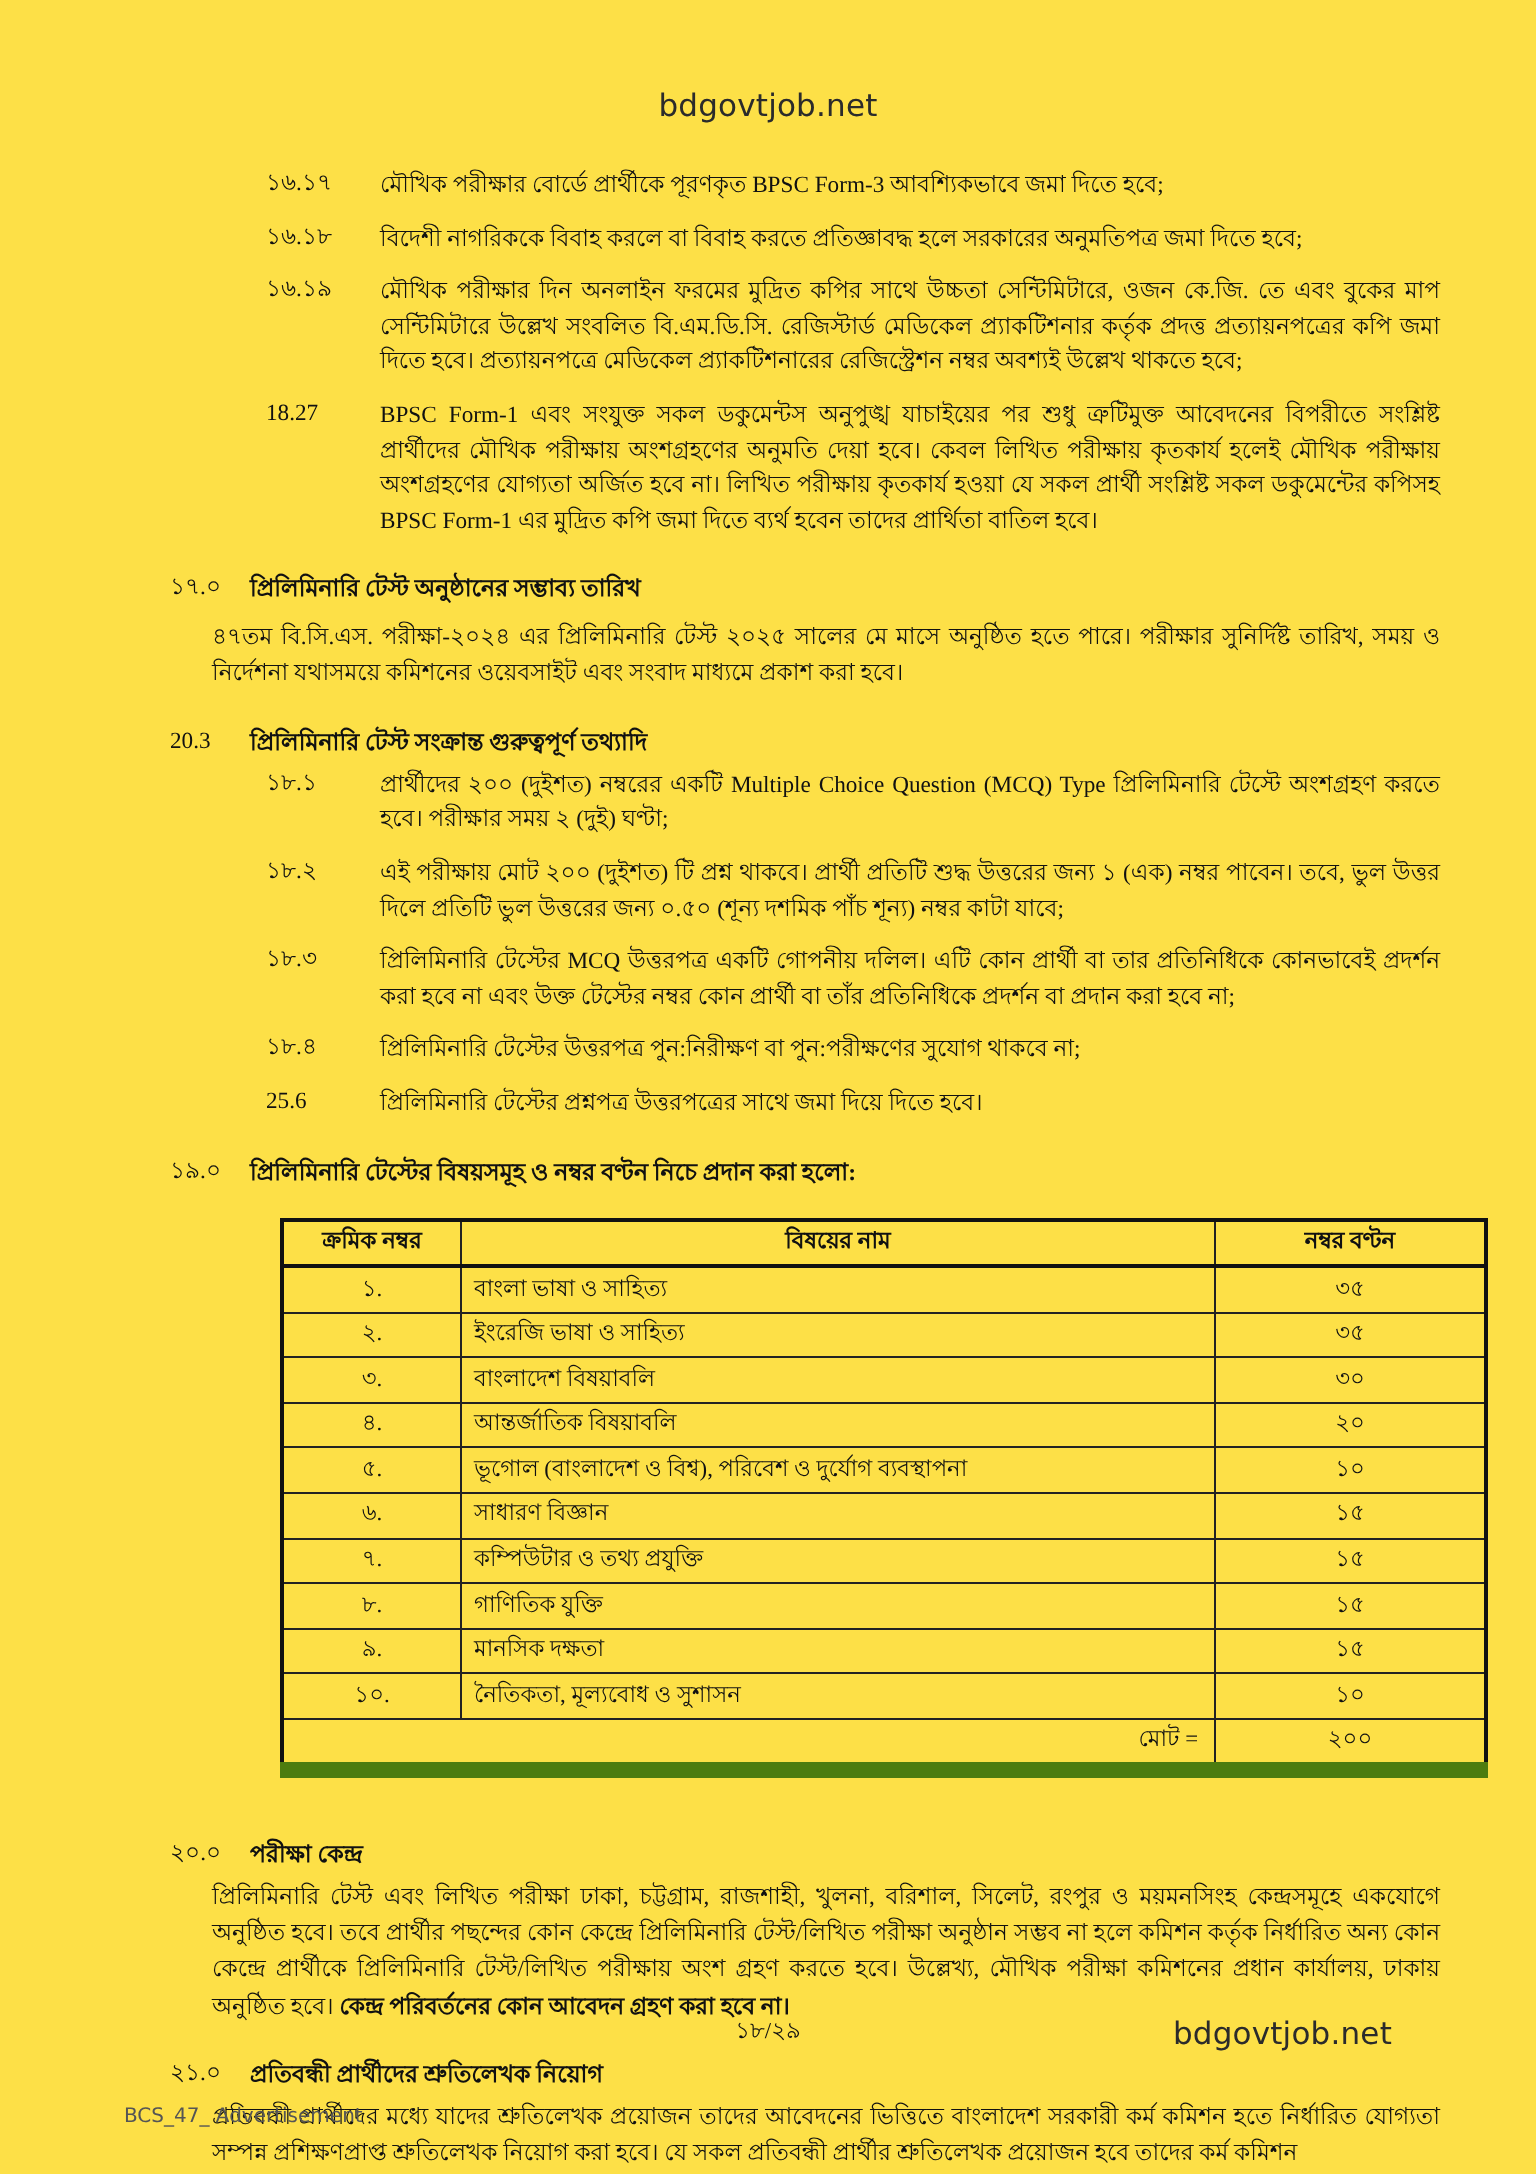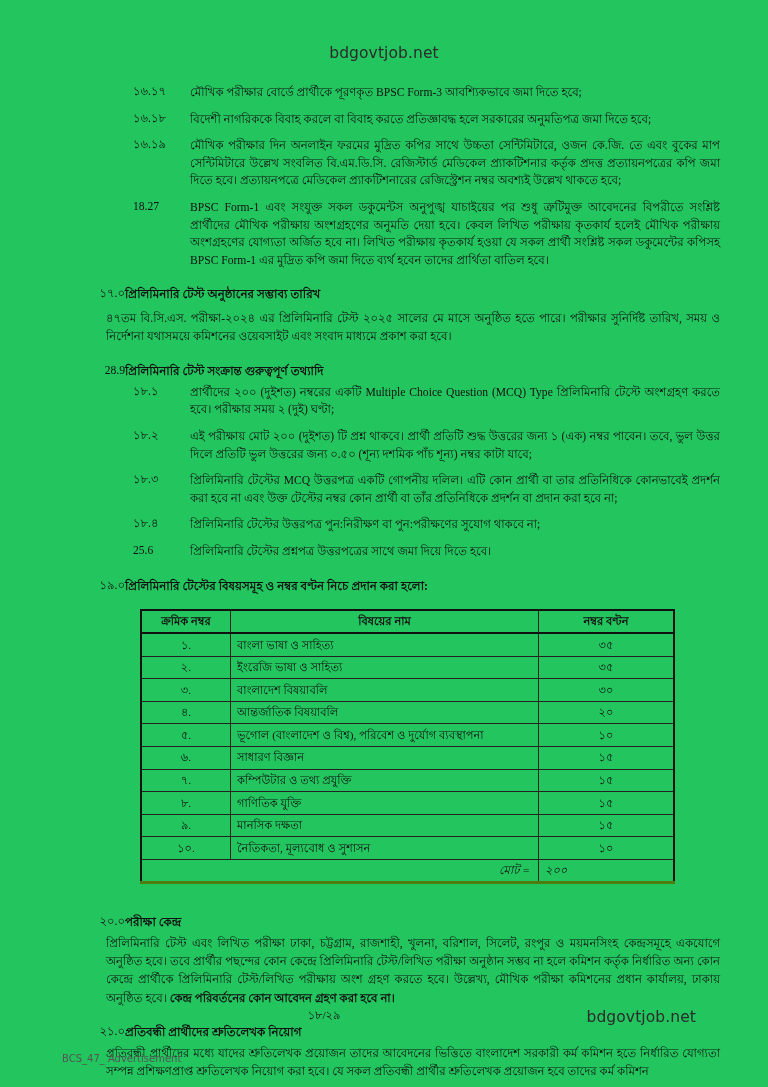--- a/index.html
+++ b/index.html
@@ -13,21 +13,21 @@
     position: relative;
     font-family: "Liberation Serif", "DejaVu Serif", serif;
     color: #111111;
     overflow: hidden;
   }
 
   .page {
     position: relative;
     width: 768px;
     height: 1087px;
-    background: #22c55e;
+    background: #fde047;
   }
 
   
   .watermark-top {
     position: absolute;
     top: 44px;
     left: 0;
     width: 768px;
     text-align: center;
     font-family: "DejaVu Sans", "Liberation Sans", sans-serif;
@@ -84,21 +84,20 @@
   }
 
   
   .sec {
     margin-top: 17px;
     margin-bottom: 4px;
   }
   .sec .num {
     width: 40px;
     margin-left: 85px;
-    text-align: right;
   }
   .sec .head {
     flex: 1 1 auto;
     font-size: 11.8px;
     font-weight: bold;
     line-height: 1.45;
   }
   .sec-para {
     margin-left: 106px;
     padding-right: 48px;
@@ -109,21 +108,21 @@
     margin-top: 6px;
     margin-bottom: 10px;
   }
   .sec-para.tight { margin-top: 2px; }
   b, .bold { font-weight: bold; }
 
   
   .table-wrap {
     margin-left: 140px;
     margin-top: 14px;
-    width: 535px;
+    width: 604px;
   }
   table.subjects {
     border-collapse: collapse;
     width: 100%;
     font-size: 11.4px;
   }
   table.subjects th,
   table.subjects td {
     border: 1px solid #222222;
     padding: 2.5px 6px;
@@ -136,41 +135,40 @@
   }
   table.subjects thead tr th:first-child { border-top: 2px solid #111111; }
   table.subjects thead tr th { border-top: 2px solid #111111; }
   td.c-sl { width: 76px; text-align: center; }
   td.c-name { text-align: left; }
   td.c-marks { width: 122px; text-align: center; }
   th.h-sl { width: 76px; }
   th.h-marks { width: 122px; }
   tr.total td {
     border-top: 1px solid #222222;
-    border-bottom: 3px solid #4d7c0f;
-    font-style: italic;
+    border-bottom: 8px solid #4d7c0f;
   }
   tr.total td.t-label {
     text-align: right;
     font-weight: normal;
     padding-right: 8px;
   }
-  tr.total td.t-value { }
+  tr.total td.t-value { text-align: center; }
   tr.total td.t-label { border-left: 2px solid #111111; }
   tr.total td.t-value { border-right: 2px solid #111111; }
 
   
   table.subjects { border: 2px solid #111111; }
 
   
   .page-number {
     position: absolute;
     top: 1007px;
     left: 0;
-    width: 648px;
+    width: 768px;
     text-align: center;
     font-size: 11.4px;
   }
   .doc-footer {
     position: absolute;
     top: 1053px;
     left: 62px;
     font-family: "DejaVu Sans", "Liberation Sans", sans-serif;
     font-size: 10px;
     color: #555555;
@@ -205,21 +203,21 @@
       <div class="body">BPSC Form-1 এবং সংযুক্ত সকল ডকুমেন্টস অনুপুঙ্খ যাচাইয়ের পর শুধু ত্রুটিমুক্ত আবেদনের বিপরীতে সংশ্লিষ্ট প্রার্থীদের মৌখিক পরীক্ষায় অংশগ্রহণের অনুমতি দেয়া হবে। কেবল লিখিত পরীক্ষায় কৃতকার্য হলেই মৌখিক পরীক্ষায় অংশগ্রহণের যোগ্যতা অর্জিত হবে না। লিখিত পরীক্ষায় কৃতকার্য হওয়া যে সকল প্রার্থী সংশ্লিষ্ট সকল ডকুমেন্টের কপিসহ BPSC Form-1 এর মুদ্রিত কপি জমা দিতে ব্যর্থ হবেন তাদের প্রার্থিতা বাতিল হবে।</div>
     </div>
 
     <div class="item sec">
       <div class="num">১৭.০</div>
       <div class="head">প্রিলিমিনারি টেস্ট অনুষ্ঠানের সম্ভাব্য তারিখ</div>
     </div>
     <div class="sec-para">৪৭তম বি.সি.এস. পরীক্ষা-২০২৪ এর প্রিলিমিনারি টেস্ট ২০২৫ সালের মে মাসে অনুষ্ঠিত হতে পারে। পরীক্ষার সুনির্দিষ্ট তারিখ, সময় ও নির্দেশনা  যথাসময়ে কমিশনের ওয়েবসাইট এবং সংবাদ মাধ্যমে প্রকাশ করা হবে।</div>
 
     <div class="item sec">
-      <div class="num">28.9</div>
+      <div class="num">20.3</div>
       <div class="head">প্রিলিমিনারি টেস্ট সংক্রান্ত গুরুত্বপূর্ণ তথ্যাদি</div>
     </div>
 
     <div class="item sub">
       <div class="num">১৮.১</div>
       <div class="body">প্রার্থীদের ২০০ (দুইশত) নম্বরের একটি  Multiple Choice Question (MCQ) Type প্রিলিমিনারি টেস্টে অংশগ্রহণ করতে হবে। পরীক্ষার সময় ২ (দুই) ঘণ্টা;</div>
     </div>
     <div class="item sub">
       <div class="num">১৮.২</div>
       <div class="body">এই পরীক্ষায় মোট ২০০ (দুইশত) টি প্রশ্ন থাকবে। প্রার্থী প্রতিটি শুদ্ধ উত্তরের জন্য ১ (এক) নম্বর পাবেন। তবে, ভুল উত্তর দিলে প্রতিটি ভুল উত্তরের জন্য ০.৫০ (শূন্য দশমিক পাঁচ শূন্য) নম্বর কাটা যাবে;</div>

